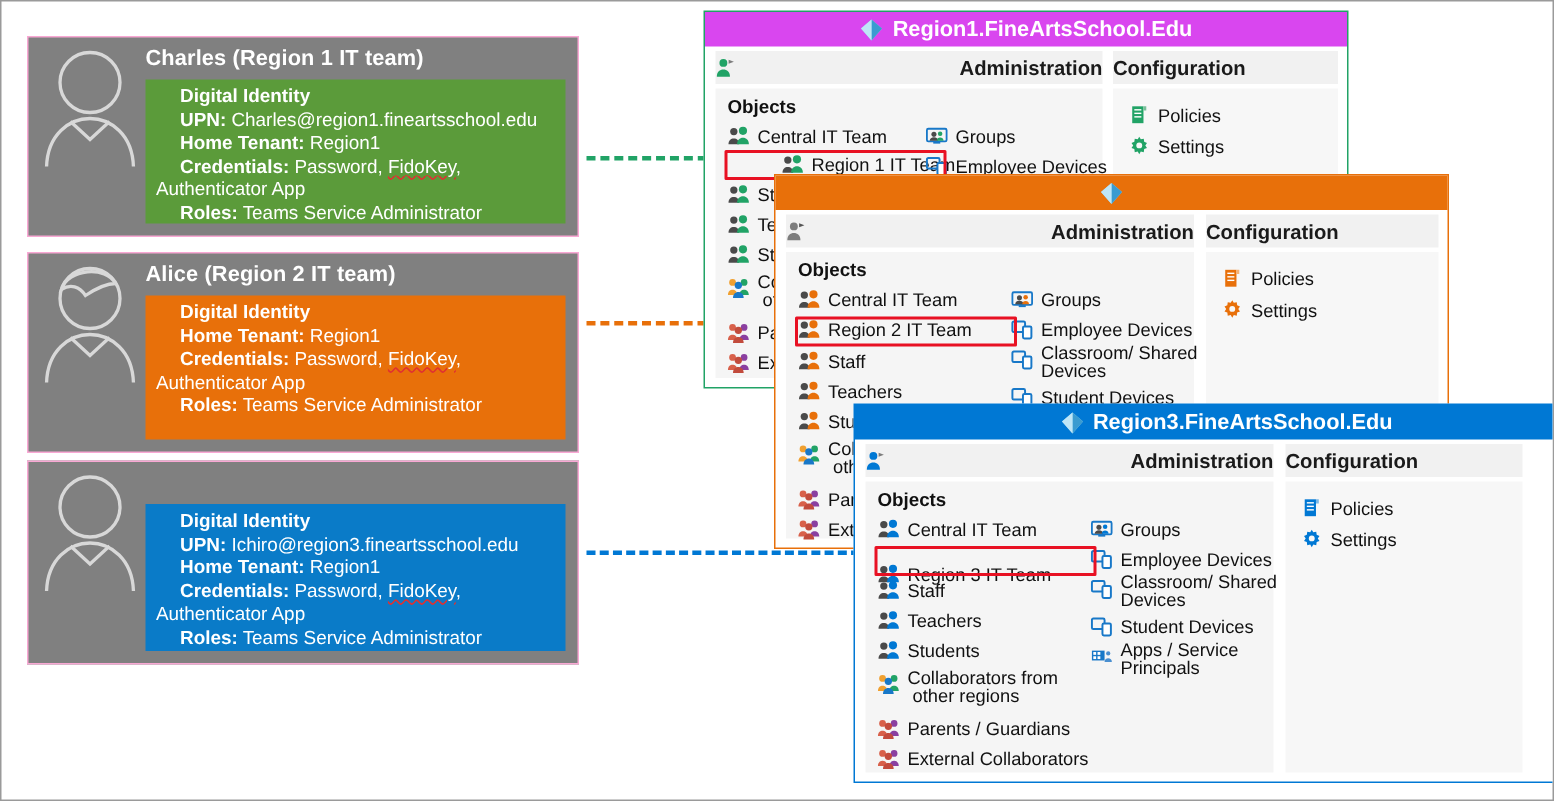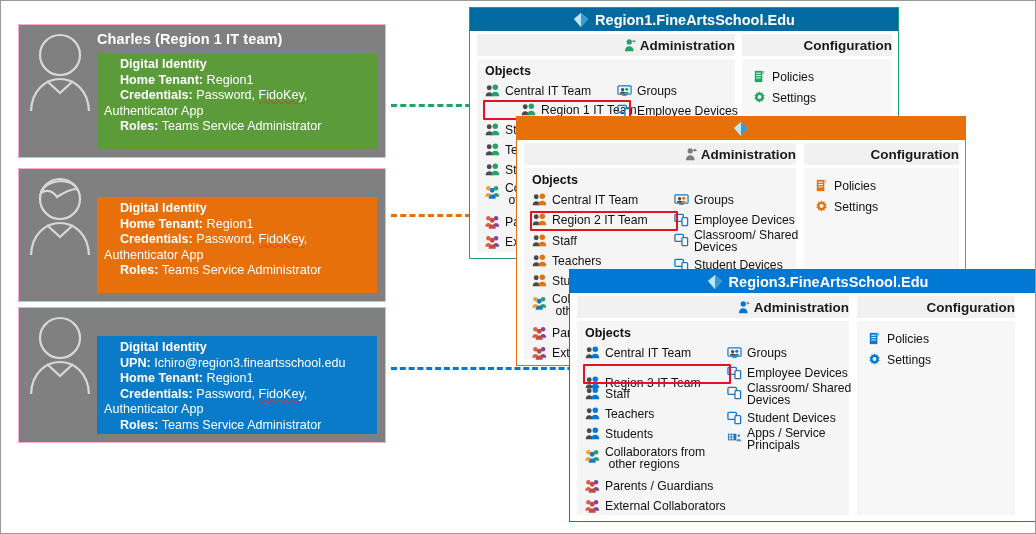--- a/index.html
+++ b/index.html
@@ -12,21 +12,21 @@
   .person-title{position:absolute;left:78px;top:6px;right:6px;color:#ffffff;font-size:14.5px;font-weight:bold;letter-spacing:.1px;}
   .person-body{position:absolute;left:78px;top:28px;right:8px;bottom:8px;padding:4px 6px 4px 7px;box-sizing:border-box;color:#ffffff;font-size:12.6px;line-height:15.6px;}
   .person-body b{font-weight:bold;margin-left:16px;}
   .squig{text-decoration:underline;text-decoration-style:wavy;text-decoration-color:#e03030;text-decoration-thickness:1px;}
 
   
   .window{position:absolute;background:#ffffff;box-sizing:border-box;}
   .win-title{position:absolute;left:0;right:0;top:0;height:23px;display:flex;align-items:center;justify-content:center;gap:6px;color:#ffffff;font-size:14.5px;font-weight:bold;}
   .win-title .cube{width:16px;height:16px;flex:none;}
   .cols{position:absolute;left:0;right:0;top:23px;bottom:0;}
-  .col-head{position:absolute;height:22px;background:#f1f1f1;display:flex;align-items:center;justify-content:flex-end;gap:2px;font-size:13.5px;font-weight:bold;color:#1a1a1a;}
+  .col-head{position:absolute;height:22px;background:#f1f1f1;display:flex;align-items:center;justify-content:space-between;gap:2px;font-size:13.5px;font-weight:bold;color:#1a1a1a;}
   .panel{position:absolute;background:#f5f5f5;}
   .panel.plain{background:#f7f7f7;}
   .objects-label{position:absolute;left:8px;top:5px;font-size:12.5px;font-weight:bold;color:#111;}
   .itm{position:absolute;display:flex;align-items:center;gap:5px;font-size:12.2px;color:#111;line-height:12px;white-space:nowrap;}
   .itm .ic{width:15px;height:15px;flex:none;}
   .itm .tx{display:block;}
   .itm.two .tx{line-height:11.5px;}
   .hl-box{position:absolute;border:2px solid #e81123;box-sizing:border-box;border-radius:1px;pointer-events:none;}
 
   
@@ -49,33 +49,35 @@
 
   <div class="person-card" style="left:17px;top:23px;width:368px;height:134px;">
     <svg class="person-avatar" viewBox="0 0 66 80">
       <circle cx="33" cy="24" r="20" fill="none" stroke="#d8d8d8" stroke-width="2.2"></circle>
       <path d="M4 82 C4 58 20 48 33 48 C46 48 62 58 62 82" fill="none" stroke="#d8d8d8" stroke-width="2.2"></path>
       <path d="M20 50 L33 62 L46 50" fill="none" stroke="#d8d8d8" stroke-width="2.2"></path>
     </svg>
     <div class="person-title">Charles (Region 1 IT team)</div>
     <div class="person-body" style="background:#5B9B3A;">
       <div><b>Digital Identity</b></div>
+      <div><b>UPN:</b> <span>Charles@region1.fineartsschool.edu</span></div>
       <div><b>Home Tenant:</b> <span>Region1</span></div>
       <div><b>Credentials:</b> <span>Password, <span class="squig">FidoKey</span>, Authenticator App</span></div>
       <div><b>Roles:</b> <span>Teams Service Administrator</span></div>
     </div>
   </div>
 
   <div class="person-card" style="left:17px;top:167px;width:368px;height:134px;">
     <svg class="person-avatar" viewBox="0 0 66 80">
       <circle cx="33" cy="24" r="20" fill="none" stroke="#d8d8d8" stroke-width="2.2"></circle>
       <path d="M14 18 C18 4 44 2 50 14 C44 14 36 18 30 22 C26 16 20 14 14 18 Z" fill="none" stroke="#d8d8d8" stroke-width="2.2"></path>
       <path d="M4 82 C4 58 20 48 33 48 C46 48 62 58 62 82" fill="none" stroke="#d8d8d8" stroke-width="2.2"></path>
       <path d="M20 50 L33 62 L46 50" fill="none" stroke="#d8d8d8" stroke-width="2.2"></path>
     </svg>
+    <div class="person-title">Alice (Region 2 IT team)</div>
     <div class="person-body" style="background:#E8700A;">
       <div><b>Digital Identity</b></div>
       <div><b>Home Tenant:</b> <span>Region1</span></div>
       <div><b>Credentials:</b> <span>Password, <span class="squig">FidoKey</span>, Authenticator App</span></div>
       <div><b>Roles:</b> <span>Teams Service Administrator</span></div>
     </div>
   </div>
 
   <div class="person-card" style="left:17px;top:306px;width:368px;height:136px;">
     <svg class="person-avatar" viewBox="0 0 66 80">
@@ -86,21 +88,21 @@
     <div class="person-body" style="background:#0A7BC8;">
       <div><b>Digital Identity</b></div>
       <div><b>UPN:</b> <span>Ichiro@region3.fineartsschool.edu</span></div>
       <div><b>Home Tenant:</b> <span>Region1</span></div>
       <div><b>Credentials:</b> <span>Password, <span class="squig">FidoKey</span>, Authenticator App</span></div>
       <div><b>Roles:</b> <span>Teams Service Administrator</span></div>
     </div>
   </div>
 
   <div class="window" style="left:468px;top:6px;width:430px;height:252px;border:1.5px solid #21A366;">
-    <div class="win-title" style="background:#0369a1;">
+    <div class="win-title" style="background:#d946ef;">
       <svg class="cube" viewBox="0 0 16 16">
         <polygon points="8,1 15,7 8,15 1,7" fill="#8fd0ef"></polygon>
         <polygon points="8,1 15,7 8,15" fill="#3a9bd0"></polygon>
         <polygon points="8,1 1,7 8,15" fill="#bfe6f7"></polygon>
       </svg>
       <span>Region1.FineArtsSchool.Edu</span>
     </div>
     <div class="cols">
       <div class="col-head" style="left:7px;top:3px;width:258px;">
         <svg width="14" height="14" viewBox="0 0 16 16">

